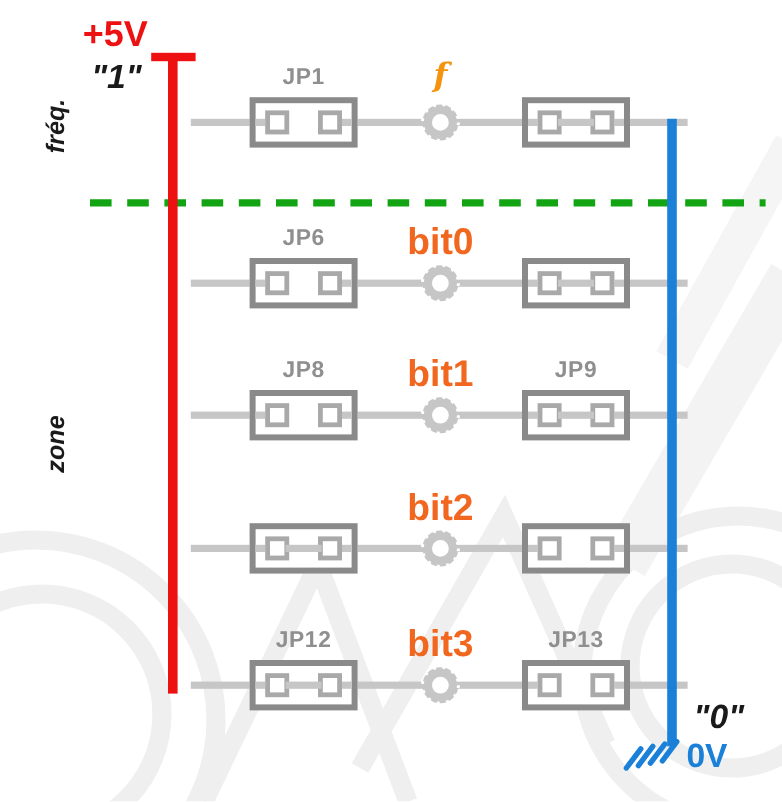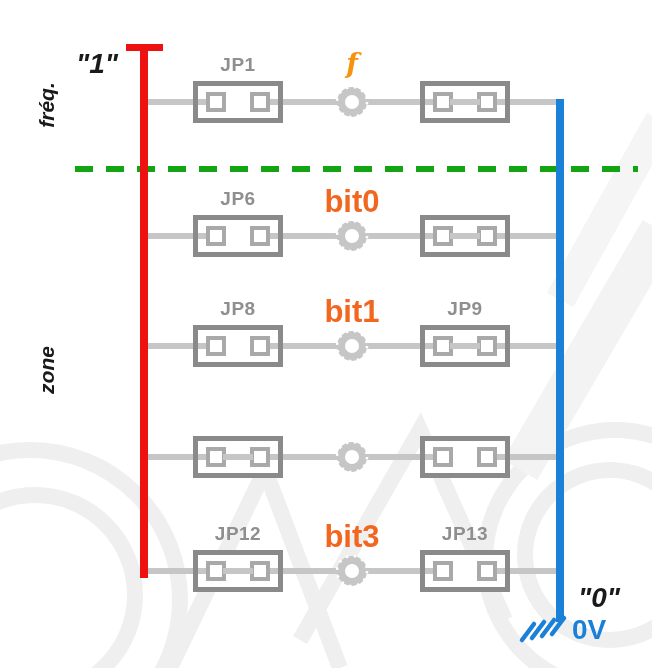--- a/index.html
+++ b/index.html
@@ -9,21 +9,21 @@
   }
   #canvas *{box-sizing:border-box;}
   .layer{position:absolute;left:0;top:0;}
 
   
   .supply-rail{position:absolute;left:140px;top:46px;width:8px;height:532px;background:var(--red);z-index:6;}
   .supply-cap{position:absolute;left:126px;top:44px;width:37px;height:7px;background:var(--red);z-index:6;}
   .ground-rail{position:absolute;left:556px;top:99px;width:8px;height:523px;background:var(--blue);z-index:6;}
 
   
-  .row{position:absolute;left:0;width:632px;height:100px;z-index:4;}
+  .row{position:absolute;left:15px;width:632px;height:100px;z-index:4;}
   .wire{position:absolute;left:144px;top:47px;width:414px;height:6px;background:var(--wire);}
   .jp-label{position:absolute;top:2px;width:90px;text-align:center;
     font-size:19px;font-weight:bold;color:var(--labelGray);letter-spacing:0.5px;}
   .jp-label.left{left:193px;} .jp-label.right{left:420px;}
   .signal-label{position:absolute;left:292px;top:-2px;width:120px;text-align:center;
     font-size:31px;font-weight:bold;color:var(--signalOrange);}
   .row.first .signal-label{font-family:"DejaVu Serif",serif;font-style:italic;
     font-size:27px;color:var(--freqOrange);top:-4px;}
 
   .pin-block{position:absolute;top:29px;width:90px;height:42px;background:#fff;
@@ -83,20 +83,21 @@
 
   <svg class="layer" width="52" height="40" viewBox="0 0 52 40" style="left:518px;top:606px;z-index:7">
     <g stroke="var(--blue)" stroke-width="4.5" stroke-linecap="round">
       <line x1="4" y1="34" x2="16" y2="18"></line>
       <line x1="14" y1="32" x2="26" y2="16"></line>
       <line x1="24" y1="30" x2="36" y2="14"></line>
       <line x1="34" y1="28" x2="46" y2="12"></line>
     </g>
   </svg>
 
+  <div class="txt supply-label">+5V</div>
   <div class="txt high-label">"1"</div>
   <div class="txt low-label">"0"</div>
   <div class="txt gnd-label">0V</div>
   <div class="txt section-label section-freq">fréq.</div>
   <div class="txt section-label section-zone">zone</div>
 
   <div class="row first" style="top:52px">
     <div class="wire"></div>
     <div class="jp-label left">JP1</div>
     <div class="signal-label">f</div>
@@ -164,20 +165,21 @@
       <span class="stub l"></span>
         <span class="stub r"></span>
       <span class="pin p1"></span>
         <span class="pin p2"></span>
       <span class="jumper-bar"></span>
     </div>
   </div>
 
   <div class="row" style="top:407px">
     <div class="wire"></div>
+    <div class="signal-label">bit2</div>
     <div class="pin-block left closed">
       <span class="stub l"></span>
         <span class="stub r"></span>
       <span class="pin p1"></span>
         <span class="pin p2"></span>
       <span class="jumper-bar"></span>
     </div>
     <svg class="node" width="34" height="34" viewBox="0 0 34 34">
       <circle cx="17" cy="17" r="11" fill="#fff" stroke="var(--wire)" stroke-width="8"></circle>
       <circle cx="17" cy="17" r="15" fill="none" stroke="#fff" stroke-width="2.5" stroke-dasharray="2.5 5.5"></circle>

